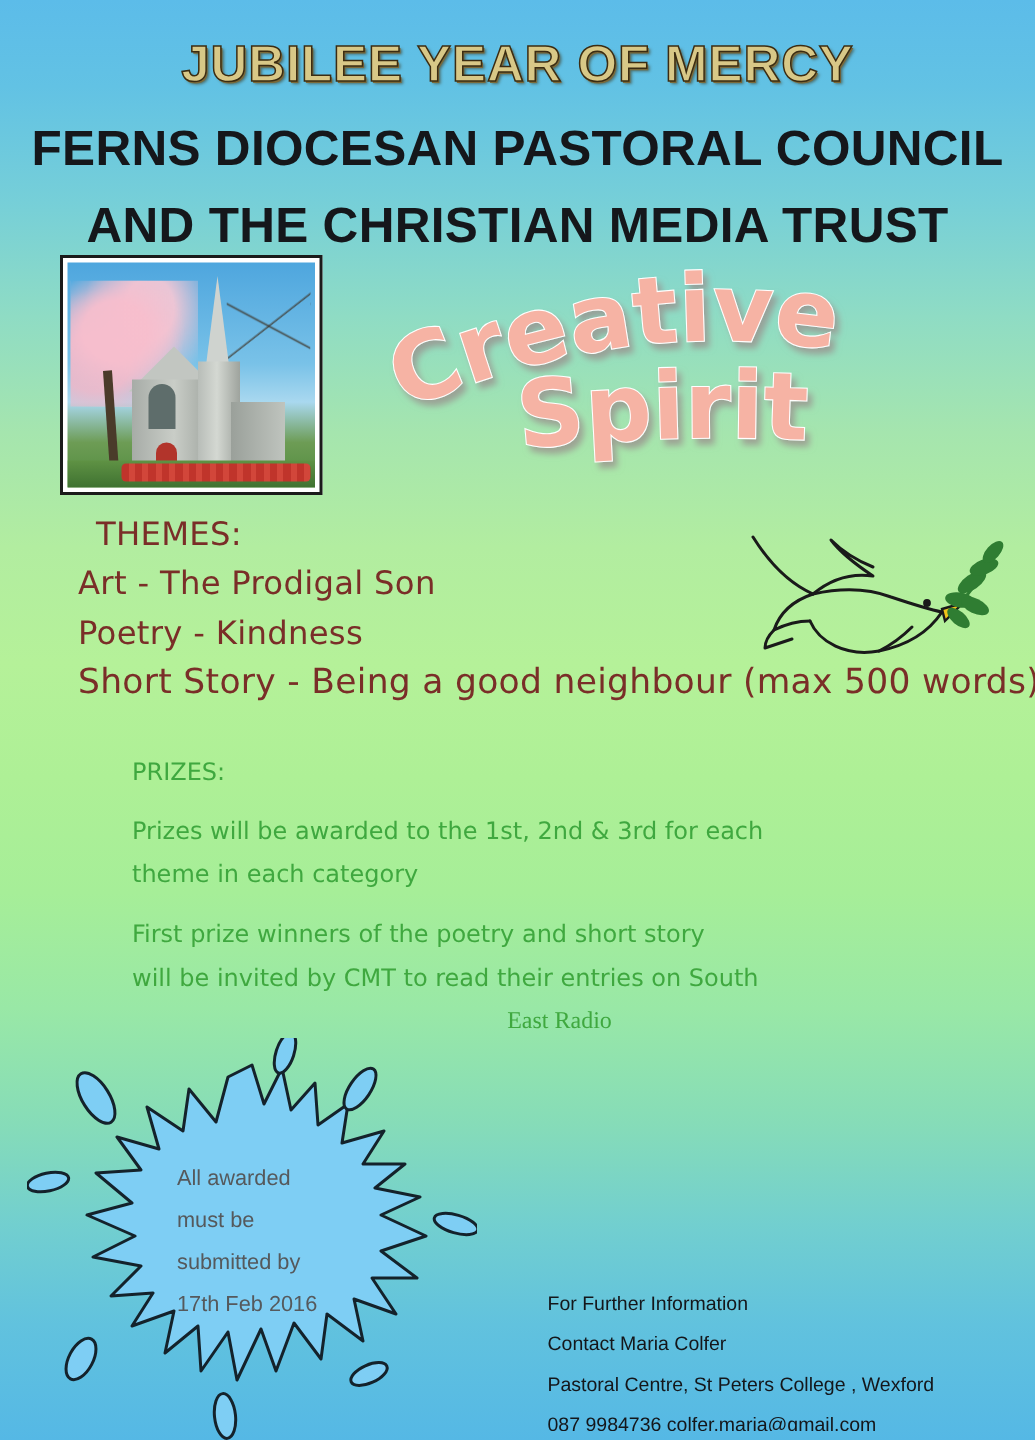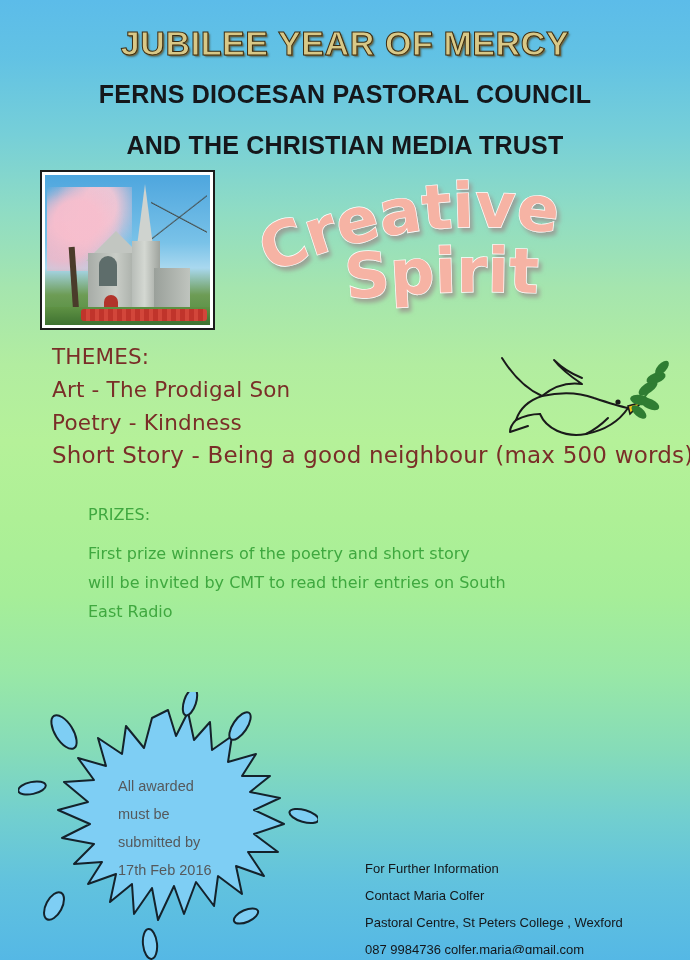--- a/index.html
+++ b/index.html
@@ -34,21 +34,21 @@
     font-family:"Liberation Sans",sans-serif;
     font-weight:bold;font-size:34px;letter-spacing:.6px;
     color:#d8c887;
     -webkit-text-stroke:1px #3b2c12;
     text-shadow:1px 1px 0 #7a6a3a, 2px 2px 2px rgba(60,45,15,.55);
   }
   .hdr-line{
     position:absolute;left:0;right:0;
     text-align:center;
     font-family:"Liberation Sans",sans-serif;
-    font-weight:600;font-size:25px;letter-spacing:.2px;
+    font-weight:600;font-size:33px;letter-spacing:.2px;
     color:#15171b;
   }
   #hdr2{top:80px;}
   #hdr3{top:131px;}
 
   
   #photo-frame{
     position:absolute;left:40px;top:170px;width:175px;height:160px;
     border:2px solid #1b1b1b;
     background:#fff;
@@ -137,35 +137,35 @@
 
   
   #themes{
     position:absolute;left:52px;top:340px;width:600px;
     color:#7a2e28;
     font-family:"DejaVu Sans",sans-serif;
     font-size:21.5px;
     line-height:33px;
     letter-spacing:.2px;
   }
-  #themes .hd{font-size:21.5px;}
+  #themes .hd{font-size:21.5px;margin-left:12px;}
   #themes .row{white-space:nowrap;}
   #themes .row.big{font-size:23px;}
 
   
   #prizes{
     position:absolute;left:88px;top:500px;width:570px;
     color:#3fa83f;
     font-family:"DejaVu Sans",sans-serif;
     font-size:16px;
     line-height:29px;
   }
   #prizes .hd{margin-bottom:10px;}
   #prizes .para{margin-bottom:11px;}
-  #prizes .ctr{text-align:left;}
+  #prizes .ctr{text-align:center;font-family:Liberation Serif, serif;}
 
   
   #splash{position:absolute;left:18px;top:692px;width:300px;height:268px;}
   #splash svg{width:100%;height:100%;}
   #splash-text{
     position:absolute;left:118px;top:772px;width:150px;
     color:#55595c;
     font-family:"Liberation Sans",sans-serif;
     font-size:14.5px;line-height:28px;
   }
@@ -268,20 +268,24 @@
 
   <div id="themes">
     <div class="hd">THEMES:</div>
     <div class="row">Art  -  The Prodigal Son</div>
     <div class="row">Poetry  -  Kindness</div>
     <div class="row big">Short Story  -  Being a good neighbour (max 500 words)</div>
   </div>
 
   <div id="prizes">
     <div class="hd">PRIZES:</div>
+    <div class="para">
+      <div>Prizes will be awarded to the 1st, 2nd &amp; 3rd for each</div>
+      <div>theme in  each category</div>
+    </div>
     <div class="para">
       <div>First prize winners of the poetry and short story</div>
       <div>will be invited by CMT to read their entries on South</div>
       <div class="ctr">East Radio</div>
     </div>
   </div>
 
   <div id="splash">
     <svg viewBox="0 0 300 268">
       <path d="M150,18 L158,44 L170,20 L176,48 L192,30 L194,58 L214,44 L210,70

